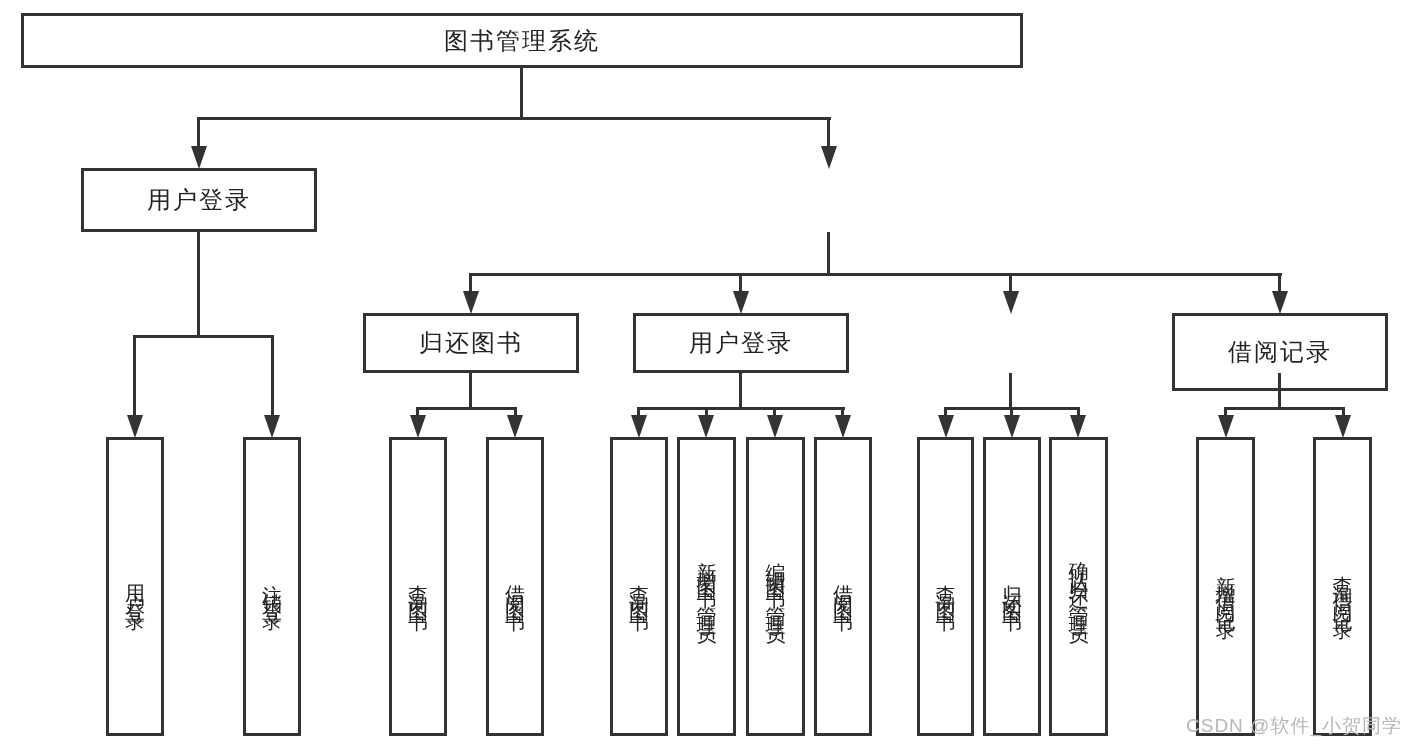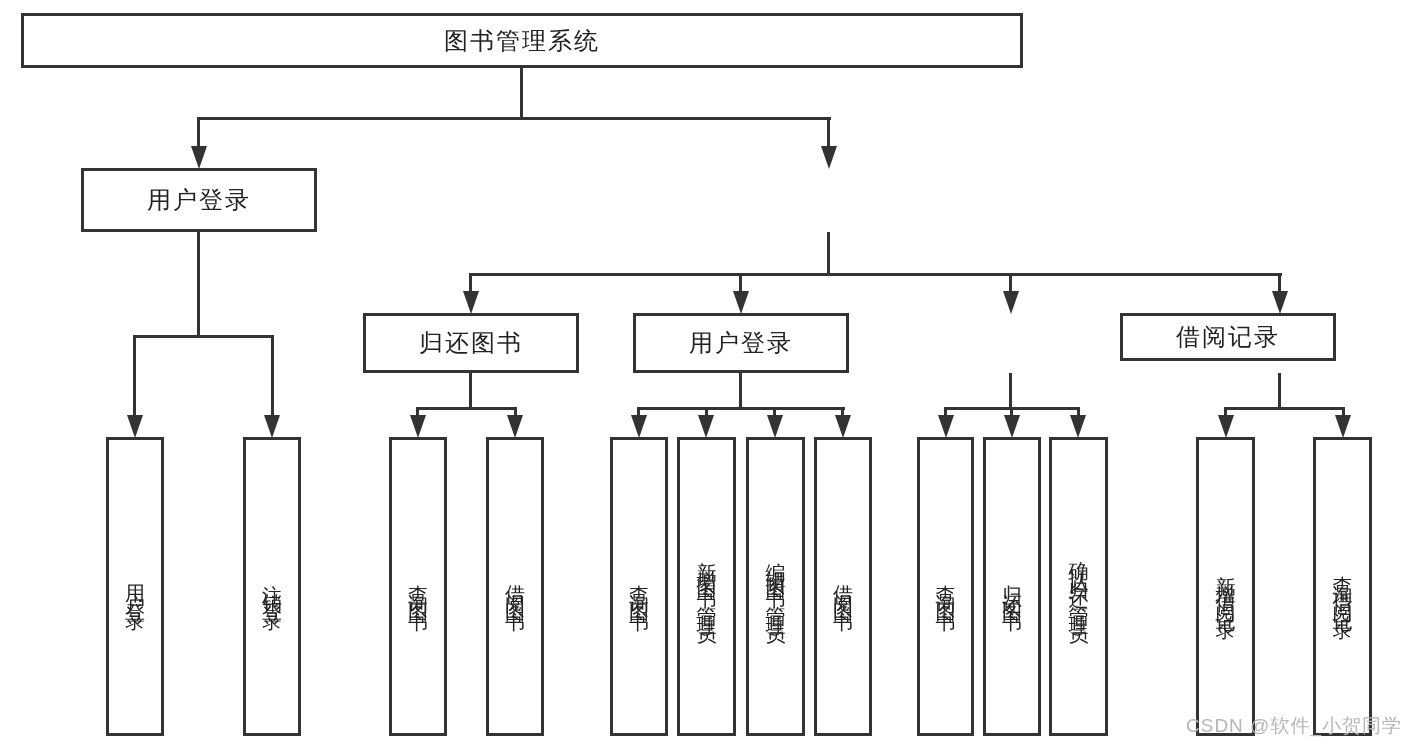--- a/index.html
+++ b/index.html
@@ -54,21 +54,21 @@
   <div class="arw" style="left:1003px;top:291px"></div>
   <div class="vline" style="left:1278px;top:273px;height:18px"></div>
   <div class="arw" style="left:1272px;top:291px"></div>
 
   <div class="node h" style="left:363px;top:313px;width:216px;height:60px">
     <span>归还图书</span>
   </div>
   <div class="node h" style="left:633px;top:313px;width:216px;height:60px">
     <span>用户登录</span>
   </div>
-  <div class="node h" style="left:1120px;top:313px;width:216px;height:48px">
+  <div class="node h" style="left:1172px;top:313px;width:216px;height:78px">
     <span>借阅记录</span>
   </div>
 
   <div class="vline" style="left:469px;top:373px;height:34px"></div>
   <div class="hline" style="left:416px;top:407px;width:101px"></div>
   <div class="vline" style="left:416px;top:407px;height:8px"></div>
   <div class="arw" style="left:410px;top:415px"></div>
   <div class="vline" style="left:514px;top:407px;height:8px"></div>
   <div class="arw" style="left:507px;top:415px"></div>
 

